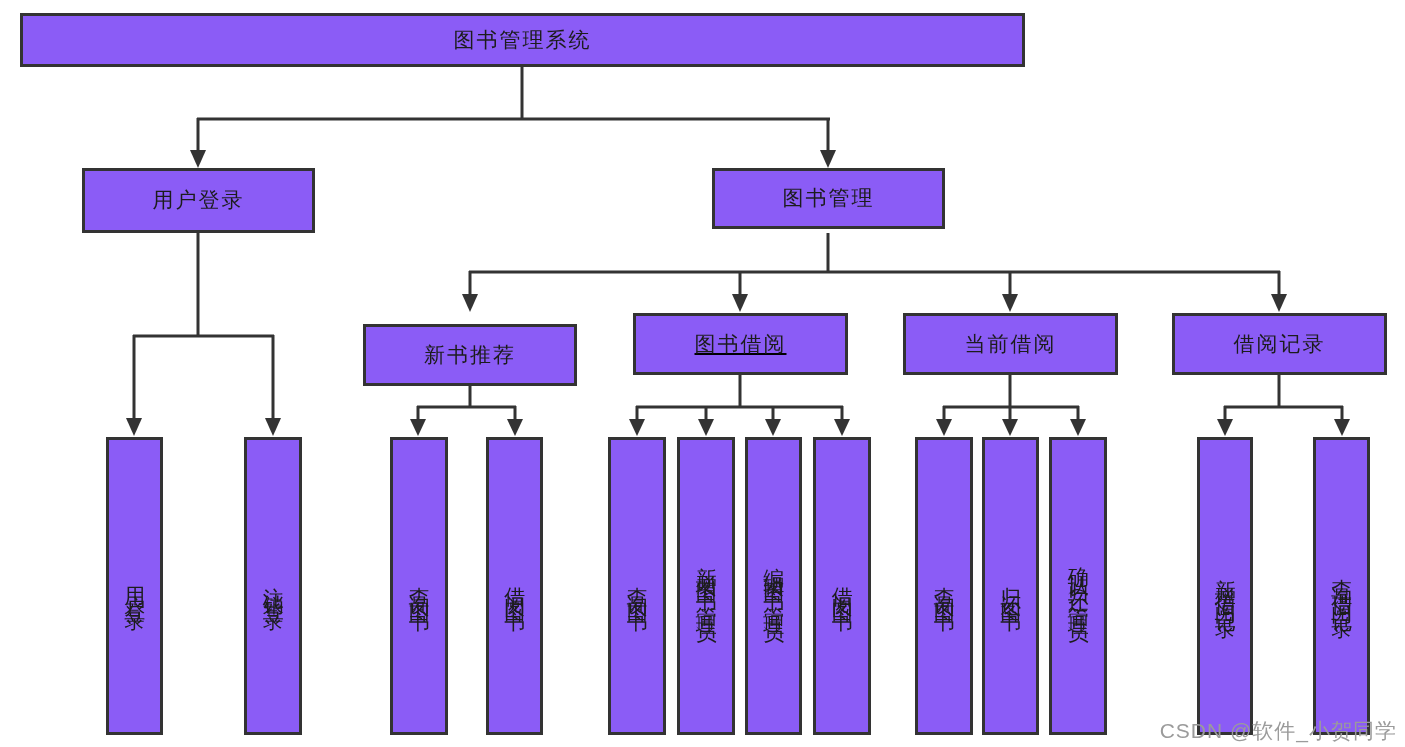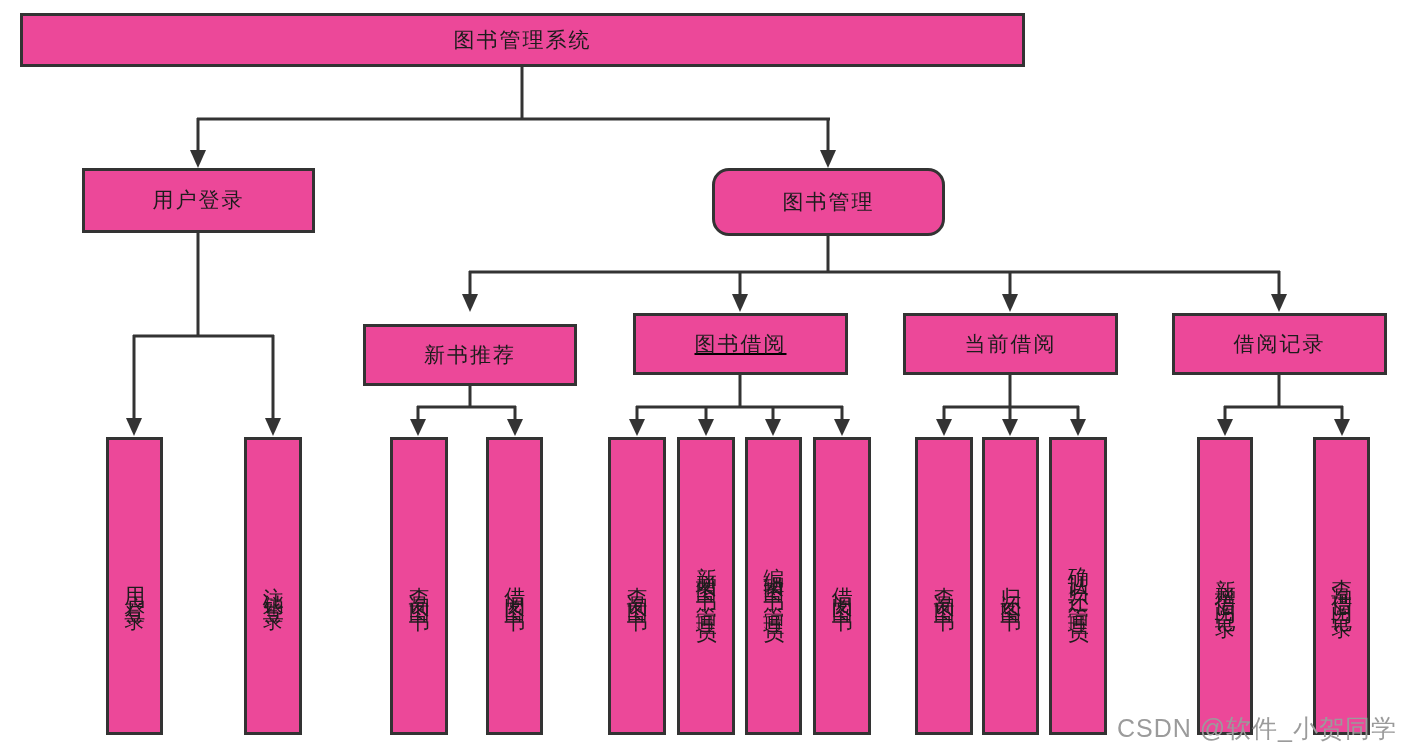--- a/index.html
+++ b/index.html
@@ -15,21 +15,21 @@
     position: absolute;
     left: 0; top: 0;
     width: 1405px; height: 747px;
     pointer-events: none;
   }
   svg.connectors line { stroke: var(--line, #333333); stroke-width: 3; }
   svg.connectors polygon { fill: var(--line, #333333); }
   .node {
     position: absolute;
     box-sizing: border-box;
-    background: #ec4899;
+    background: #8b5cf6;
     border: 3px solid var(--line, #333333);
     display: flex;
     align-items: center;
     justify-content: center;
   }
   .node .lbl {
     font-size: 21px;
     color: var(--text, #1c1c1c);
     letter-spacing: 2px;
     white-space: nowrap;
@@ -38,21 +38,21 @@
   .node.v .lbl {
     writing-mode: vertical-rl;
     text-orientation: mixed;
     letter-spacing: 8px;
     white-space: normal;
   }
   .watermark {
     position: absolute;
     right: 8px;
     bottom: 2px;
-    font-size: 25px;
+    font-size: 21px;
     color: var(--wm, #9b9b9b);
     letter-spacing: 1px;
   }
 </style>
 </head>
 <body>
 
 <div class="canvas">
 
   <svg class="connectors" viewBox="0 0 1405 747" aria-hidden="true">
@@ -117,21 +117,21 @@
     <polygon points="1334,419 1350,419 1342,436"></polygon>
   </svg>
 
   <div class="node" style="left:20px; top:13px; width:1005px; height:54px;">
     <span class="lbl">图书管理系统</span>
   </div>
 
   <div class="node" style="left:82px; top:168px; width:233px; height:65px;">
     <span class="lbl">用户登录</span>
   </div>
-  <div class="node" style="left:712px; top:168px; width:233px; height:68px;border-radius:17px;">
+  <div class="node" style="left:712px; top:168px; width:233px; height:61px;">
     <span class="lbl">图书管理</span>
   </div>
 
   <div class="node" style="left:363px; top:324px; width:214px; height:62px;">
     <span class="lbl">新书推荐</span>
   </div>
   <div class="node" style="left:633px; top:313px; width:215px; height:62px;text-decoration:underline;">
     <span class="lbl">图书借阅</span>
   </div>
   <div class="node" style="left:903px; top:313px; width:215px; height:62px;">

